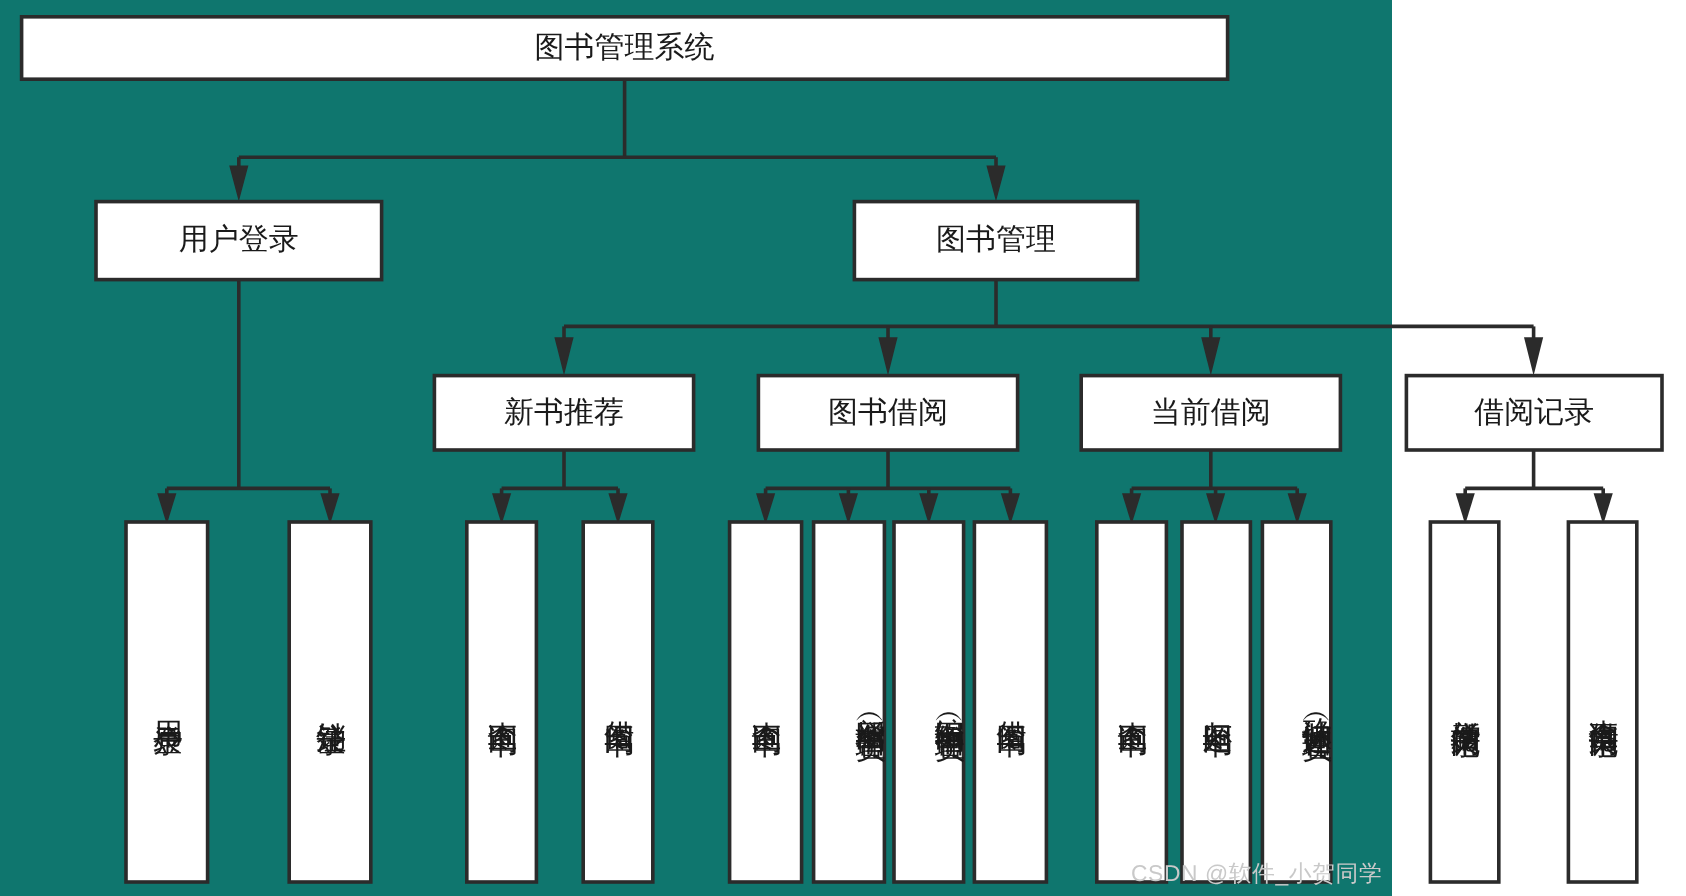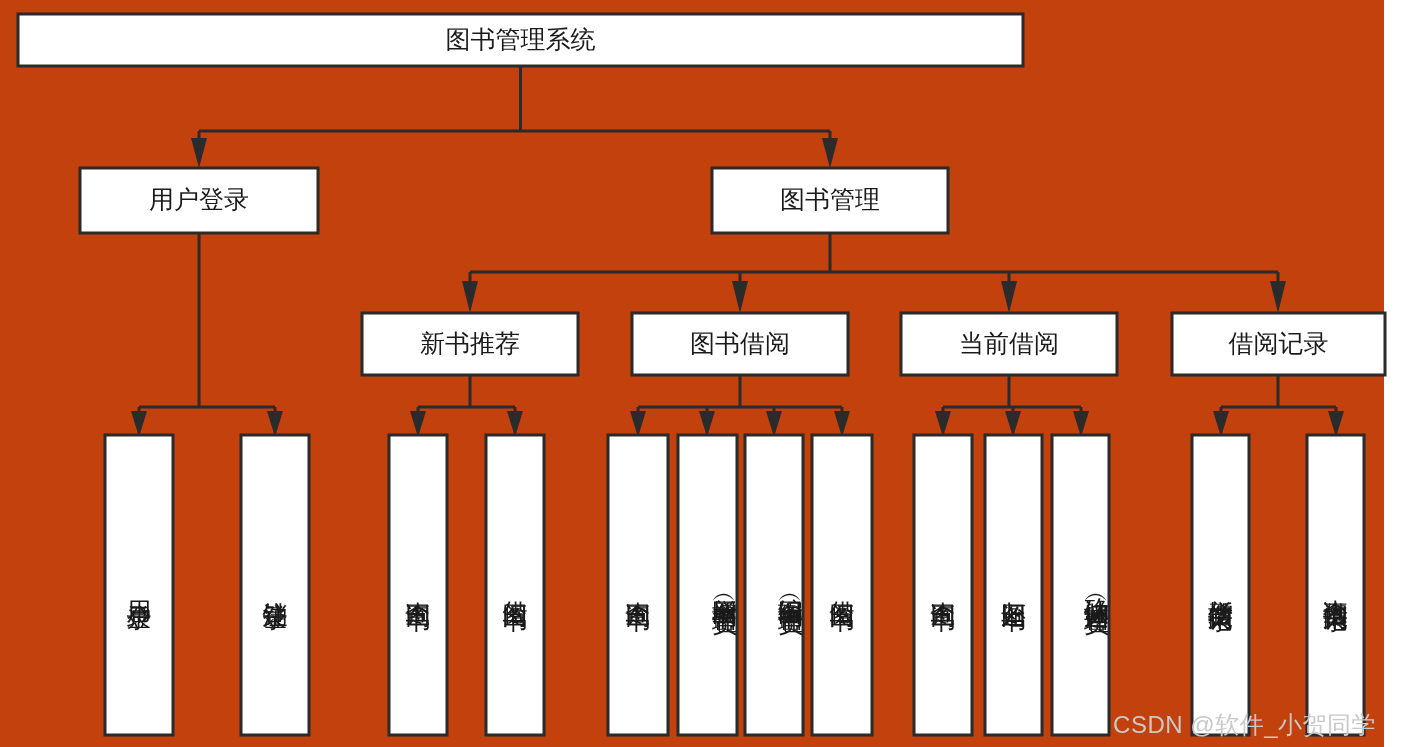--- a/index.html
+++ b/index.html
@@ -8,23 +8,23 @@
     background: #ffffff;
   }
   body {
     width: 1405px;
     height: 747px;
     font-family: "Liberation Sans", "DejaVu Sans", sans-serif;
     overflow: hidden;
   }
   #diagram-root {
     position: relative;
-    width: 1384px;
+    width: 1160px;
     height: 747px;
-    background: #c2410c;
+    background: #0f766e;
   }
   svg.diagram-canvas {
     position: absolute;
     left: 0;
     top: 0;
     width: 1405px;
     height: 747px;
     display: block;
   }
   .node-box {
@@ -63,21 +63,21 @@
     align-items: center;
     justify-content: center;
     pointer-events: none;
     user-select: none;
   }
   #watermark {
     position: absolute;
     right: 8px;
     bottom: 6px;
     font-family: "Liberation Sans", "DejaVu Sans", sans-serif;
-    font-size: 24px;
+    font-size: 19px;
     color: #c9c9c9;
     letter-spacing: 0.5px;
     user-select: none;
     white-space: nowrap;
     text-align: right;
   }
 </style>
 </head>
 <body>
 

